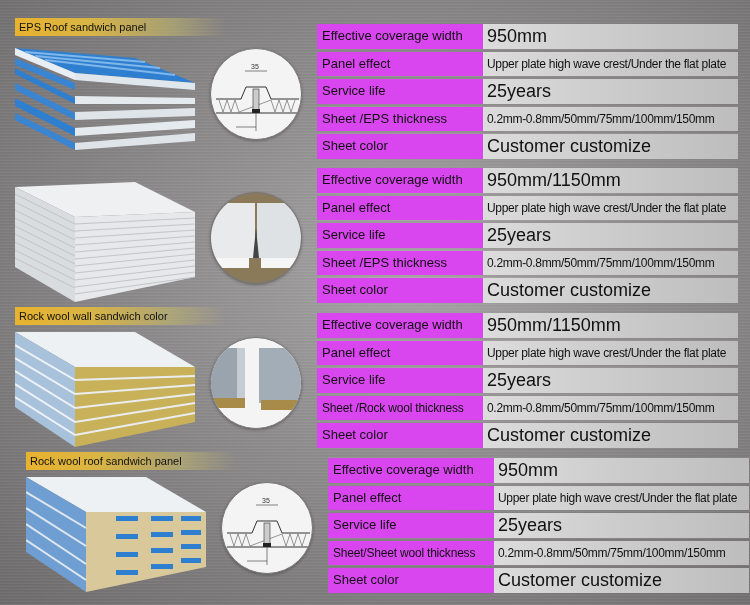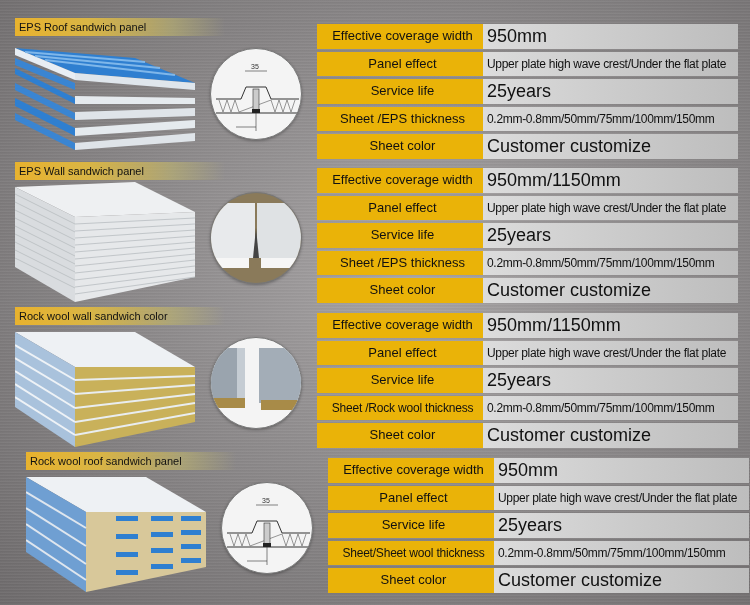--- a/index.html
+++ b/index.html
@@ -20,22 +20,22 @@
   .stack { position:absolute; left:15px; top:20px; width:180px; height:122px; }
   .stack svg { width:100%; height:100%; }
   .detail {
     position:absolute; left:210px; top:30px; width:90px; height:90px; border-radius:50%;
     background:#f4f4f4; border:1px solid #777; box-shadow:0 1px 3px rgba(0,0,0,0.3); overflow:hidden;
   }
   .detail svg { width:100%; height:100%; }
   .table { position:absolute; left:317px; top:6px; width:421px; }
   .row { position:relative; height:24.5px; margin-bottom:3px; display:flex; }
   .cell-label {
-    width:166px; background:#eab308; font-size:13px; color:#111; line-height:24.5px;
-    padding-left:5px; box-sizing:border-box; white-space:nowrap; overflow:hidden;text-align:center;
+    width:166px; background:#d946ef; font-size:13px; color:#111; line-height:24.5px;
+    padding-left:5px; box-sizing:border-box; white-space:nowrap; overflow:hidden;
   }
   .cell-value {
     flex:1; background:linear-gradient(90deg,#dcdcdc 0%,#cfcfcf 40%,#bdbdbd 100%);
     font-size:18px; color:#111; line-height:24.5px; padding-left:4px; box-sizing:border-box; white-space:nowrap; overflow:hidden;
   }
   .cell-value.narrow { font-size:12px; letter-spacing:-0.3px; }
 </style>
 </head>
 <body>
 
@@ -93,21 +93,20 @@
         <div class="cell-value narrow">0.2mm-0.8mm/50mm/75mm/100mm/150mm</div>
       </div>
     <div class="row">
         <div class="cell-label">Sheet color</div>
         <div class="cell-value">Customer customize</div>
       </div>
   </div>
 </div>
 
 <div class="section" style="top:162px;">
-  <div class="banner">EPS Wall sandwich panel</div>
   <div class="stack">
     <svg viewBox="0 0 180 122">
       <polygon points="0,5 120,0 180,30 60,35" fill="#eef0f2"></polygon>
       <polygon points="0,5 60,35 60,120 0,85" fill="#d9dcdf"></polygon>
       <polygon points="60,35 180,30 180,95 60,120" fill="#e6e8ea"></polygon>
       <g stroke="#b8bcc0" stroke-width="0.8">
         <line x1="60" y1="42" x2="180" y2="36"></line>
           <line x1="60" y1="49" x2="180" y2="42"></line>
         <line x1="60" y1="56" x2="180" y2="48"></line>
           <line x1="60" y1="63" x2="180" y2="54"></line>

